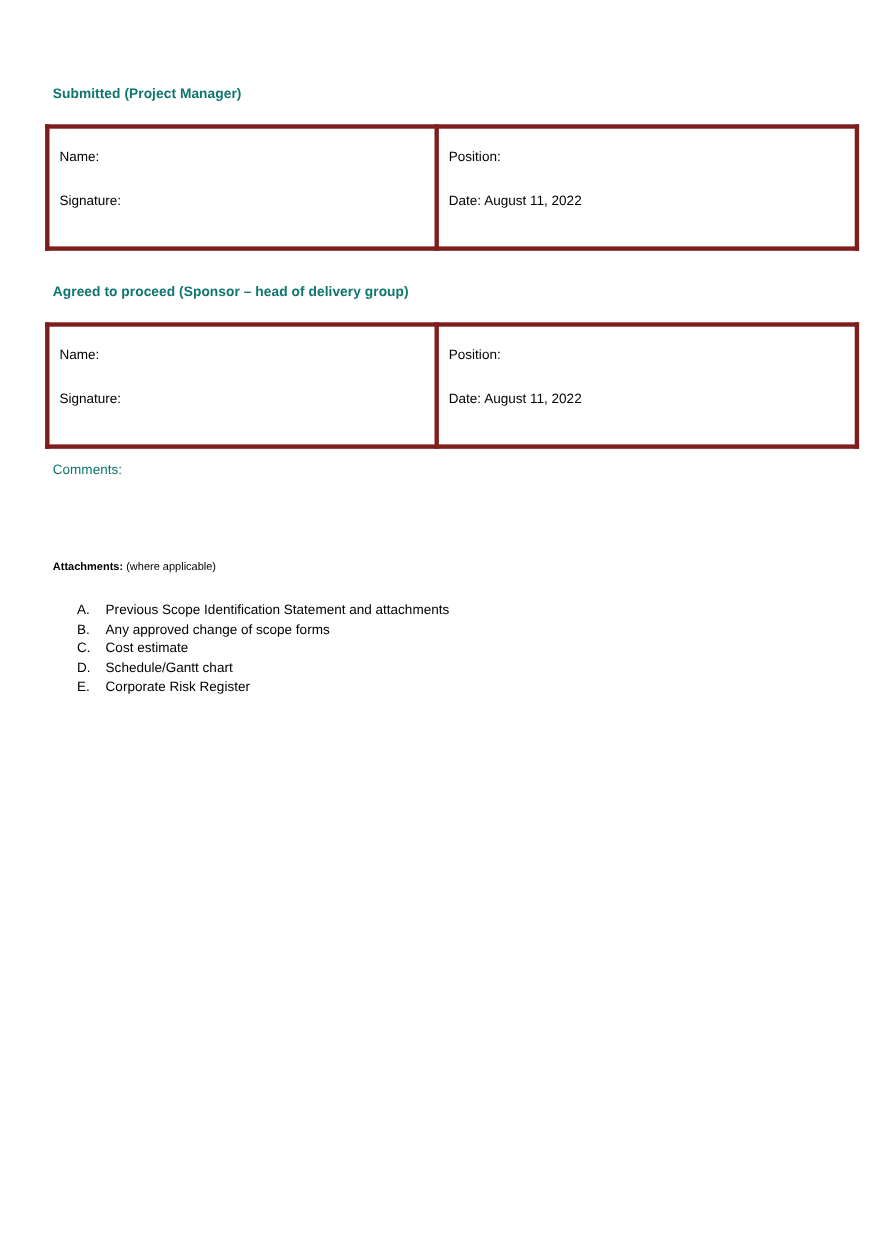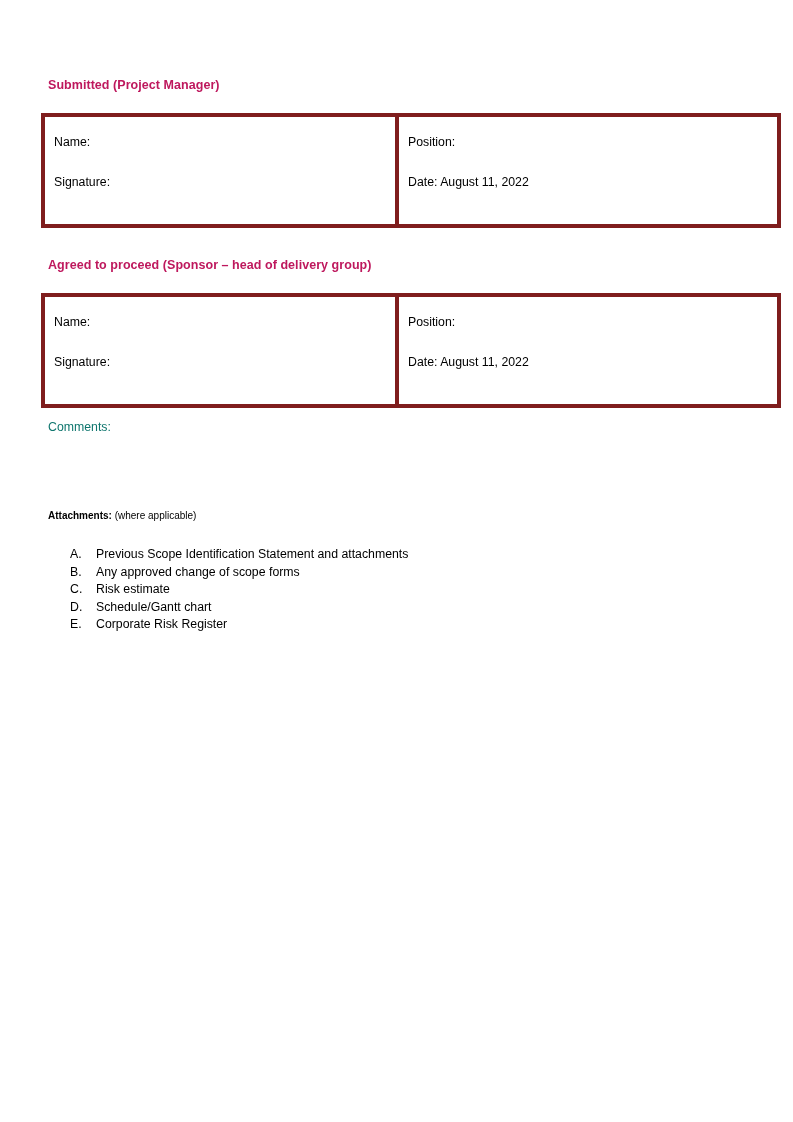--- a/index.html
+++ b/index.html
@@ -23,21 +23,21 @@
     height: 1122px;
     background: #ffffff;
     overflow: hidden;
   }
 
   
   .section-heading {
     position: absolute;
     font-size: 12.5px;
     font-weight: bold;
-    color: #be185d;
+    color: #0f766e;
     white-space: nowrap;
     letter-spacing: 0.05px;
   }
   #heading-submitted { left: 48px; top: 78px; }
   #heading-agreed    { left: 48px; top: 258px; }
 
   
   .sig-table {
     position: absolute;
     left: 41px;
@@ -165,21 +165,21 @@
     <li>
       <span class="marker">A.</span>
       <span class="text">Previous Scope Identification Statement and attachments</span>
     </li>
     <li>
       <span class="marker">B.</span>
       <span class="text">Any approved change of scope forms</span>
     </li>
     <li>
       <span class="marker">C.</span>
-      <span class="text">Risk estimate</span>
+      <span class="text">Cost estimate</span>
     </li>
     <li>
       <span class="marker">D.</span>
       <span class="text">Schedule/Gantt chart</span>
     </li>
     <li>
       <span class="marker">E.</span>
       <span class="text">Corporate Risk Register</span>
     </li>
   </ol>

